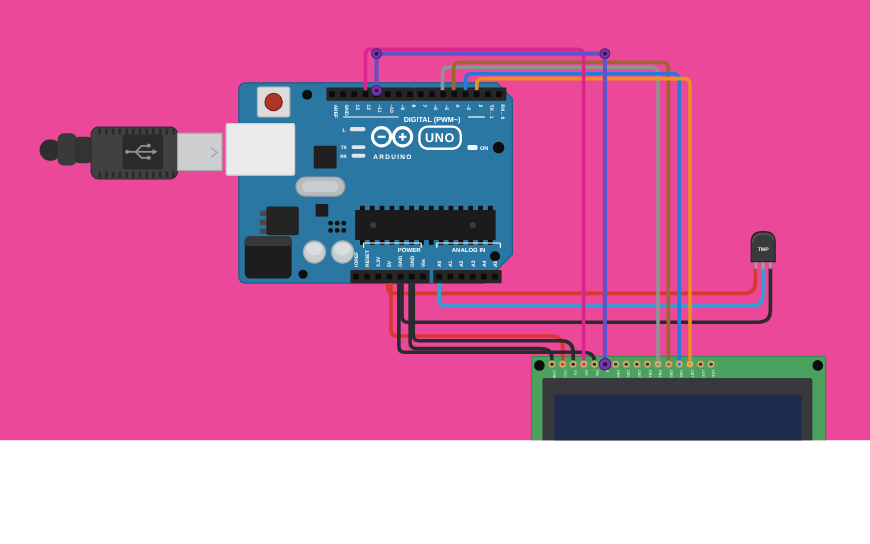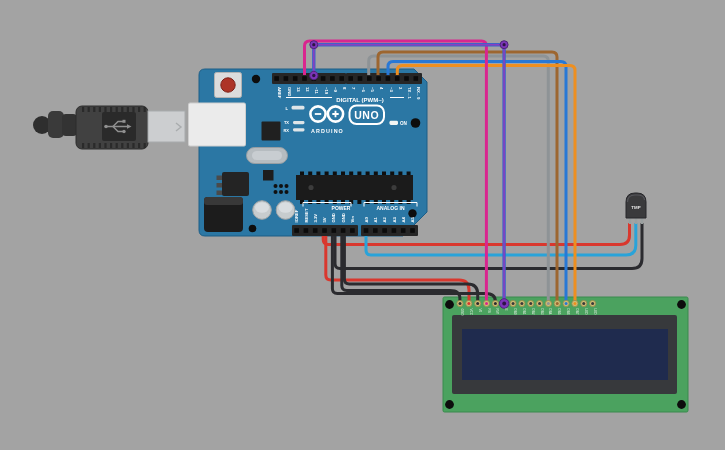--- a/index.html
+++ b/index.html
@@ -1,16 +1,16 @@
 <!DOCTYPE html>
 <html><head>
 <meta charset="utf-8">
 <style>
   html,body{margin:0;padding:0;background:#ffffff;}
-  .stage{width:725px;height:450px;position:relative;overflow:hidden;background:#a3a3a3;}
+  .stage{width:725px;height:367px;position:relative;overflow:hidden;background:#ec4899;}
   svg{display:block;}
   text{font-family:"Liberation Sans", sans-serif;}
   .silk{fill:#ffffff;}
 </style>
 </head>
 <body>
 
 <div class="stage">
 <svg width="725" height="453" viewBox="0 0 725 453">
 

